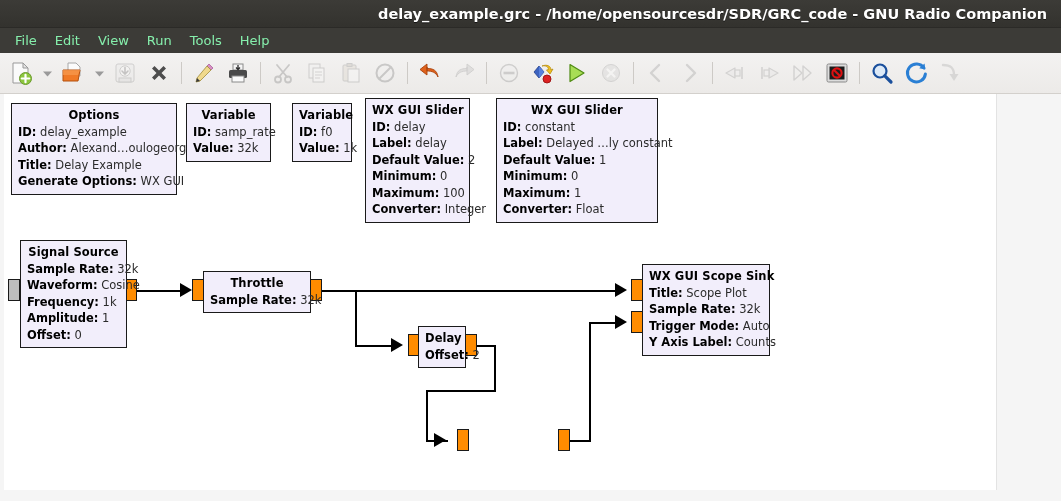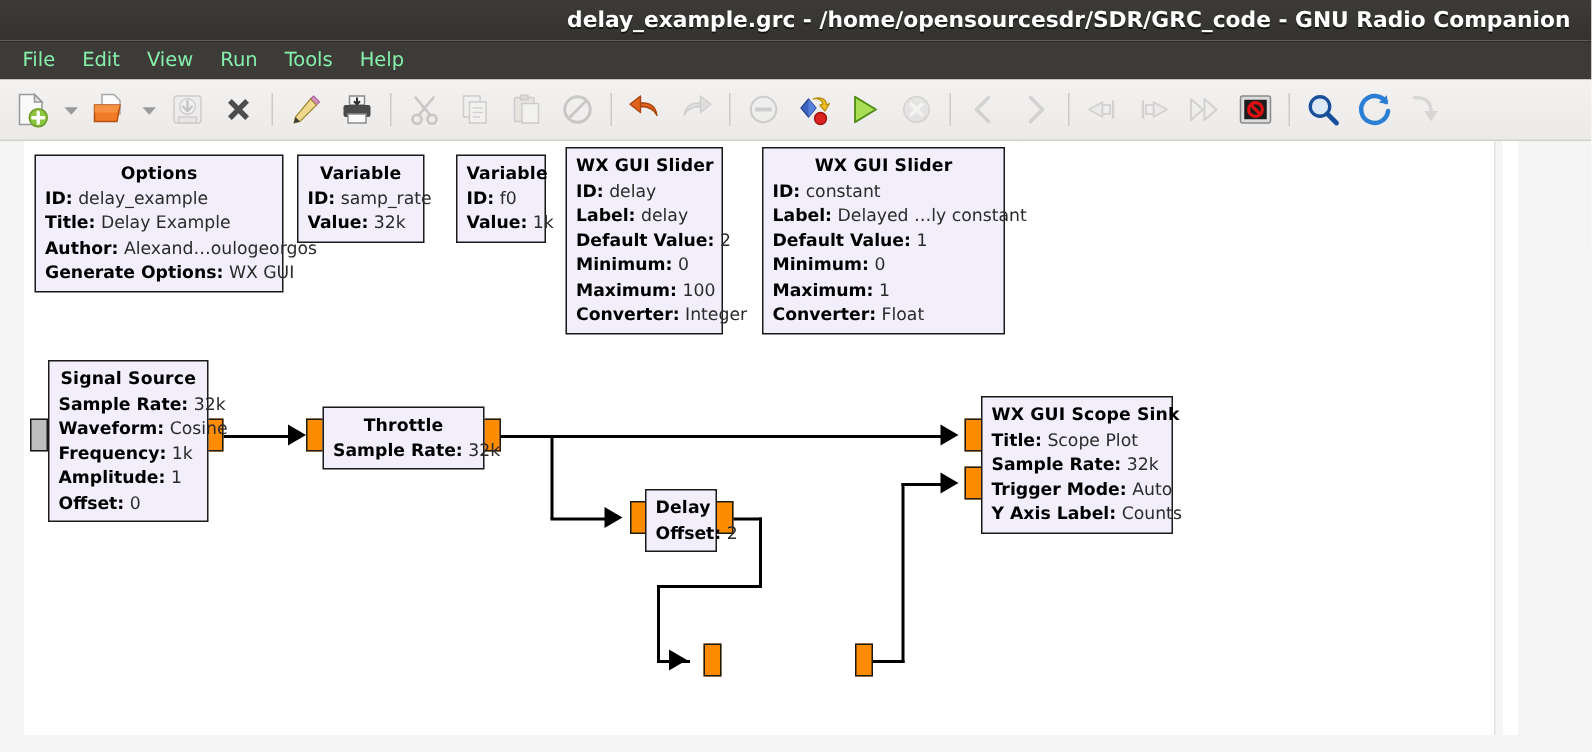--- a/index.html
+++ b/index.html
@@ -55,21 +55,21 @@
 
   svg{display:block;}
   .dis{opacity:.33;}
 
   
   .canvaswrap{
     position:absolute;left:0;top:94px;width:1061px;height:407px;
     background:#f5f5f5;
   }
   .canvas{
-    position:absolute;left:16px;top:0;width:996px;height:396px;
+    position:absolute;left:4px;top:0;width:996px;height:396px;
     background:#ffffff;overflow:hidden;
   }
   .vdiv{
     position:absolute;left:996px;top:0;width:5px;height:396px;
     background:#f5f5f5;border-left:1px solid #e3e3e3;
   }
 
   
   .blk{
     position:absolute;
@@ -363,22 +363,22 @@
       <div class="arrow" style="left:430px;top:339px;"></div>
 
       <div class="wire wh" style="left:565px;top:346px;width:22px;"></div>
       <div class="wire wv" style="left:585px;top:228px;height:120px;"></div>
       <div class="wire wh" style="left:585px;top:228px;width:30px;"></div>
       <div class="arrow" style="left:611px;top:221px;"></div>
 
       <div class="blk" style="left:7px;top:9px;width:166px;">
         <span class="hd">Options</span>
         <span class="row"><span class="k">ID:</span> <span class="v">delay_example</span></span>
+        <span class="row"><span class="k">Author:</span> <span class="v">Alexand…oulogeorgos</span></span>
         <span class="row"><span class="k">Title:</span> <span class="v">Delay Example</span></span>
-        <span class="row"><span class="k">Author:</span> <span class="v">Alexand…oulogeorgos</span></span>
         <span class="row"><span class="k">Generate Options:</span> <span class="v">WX GUI</span></span>
       </div>
 
       <div class="blk" style="left:182px;top:9px;width:85px;">
         <span class="hd">Variable</span>
         <span class="row"><span class="k">ID:</span> <span class="v">samp_rate</span></span>
         <span class="row"><span class="k">Value:</span> <span class="v">32k</span></span>
       </div>
 
       <div class="blk" style="left:288px;top:9px;width:60px;">

